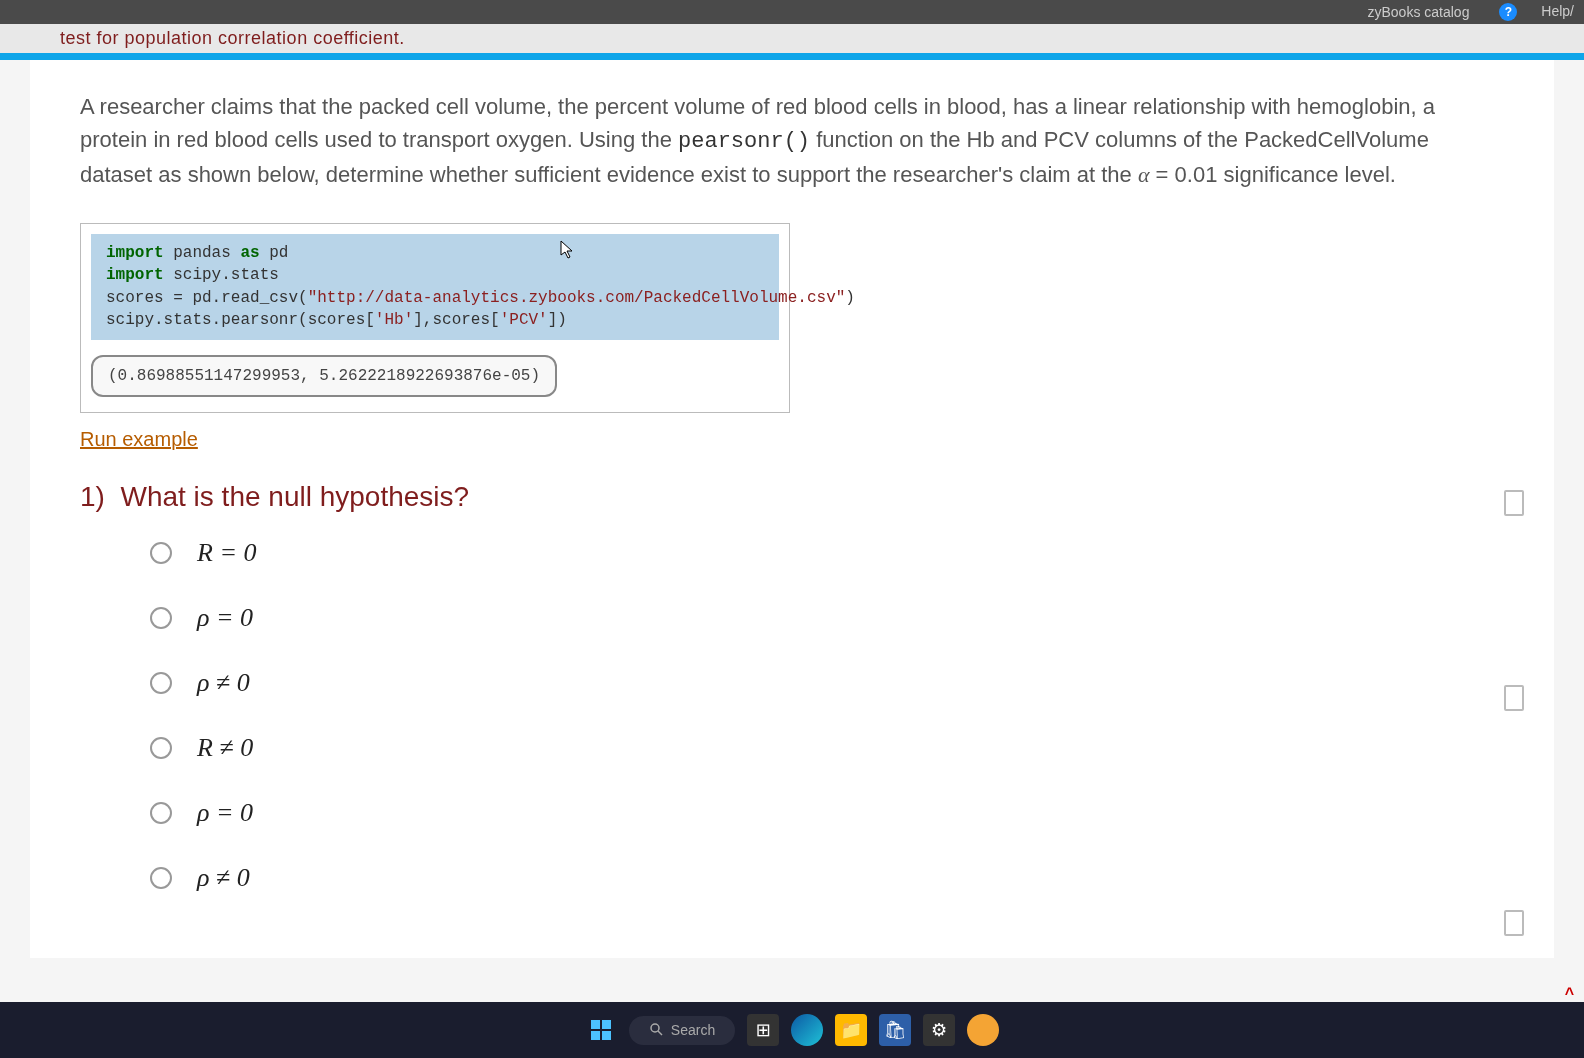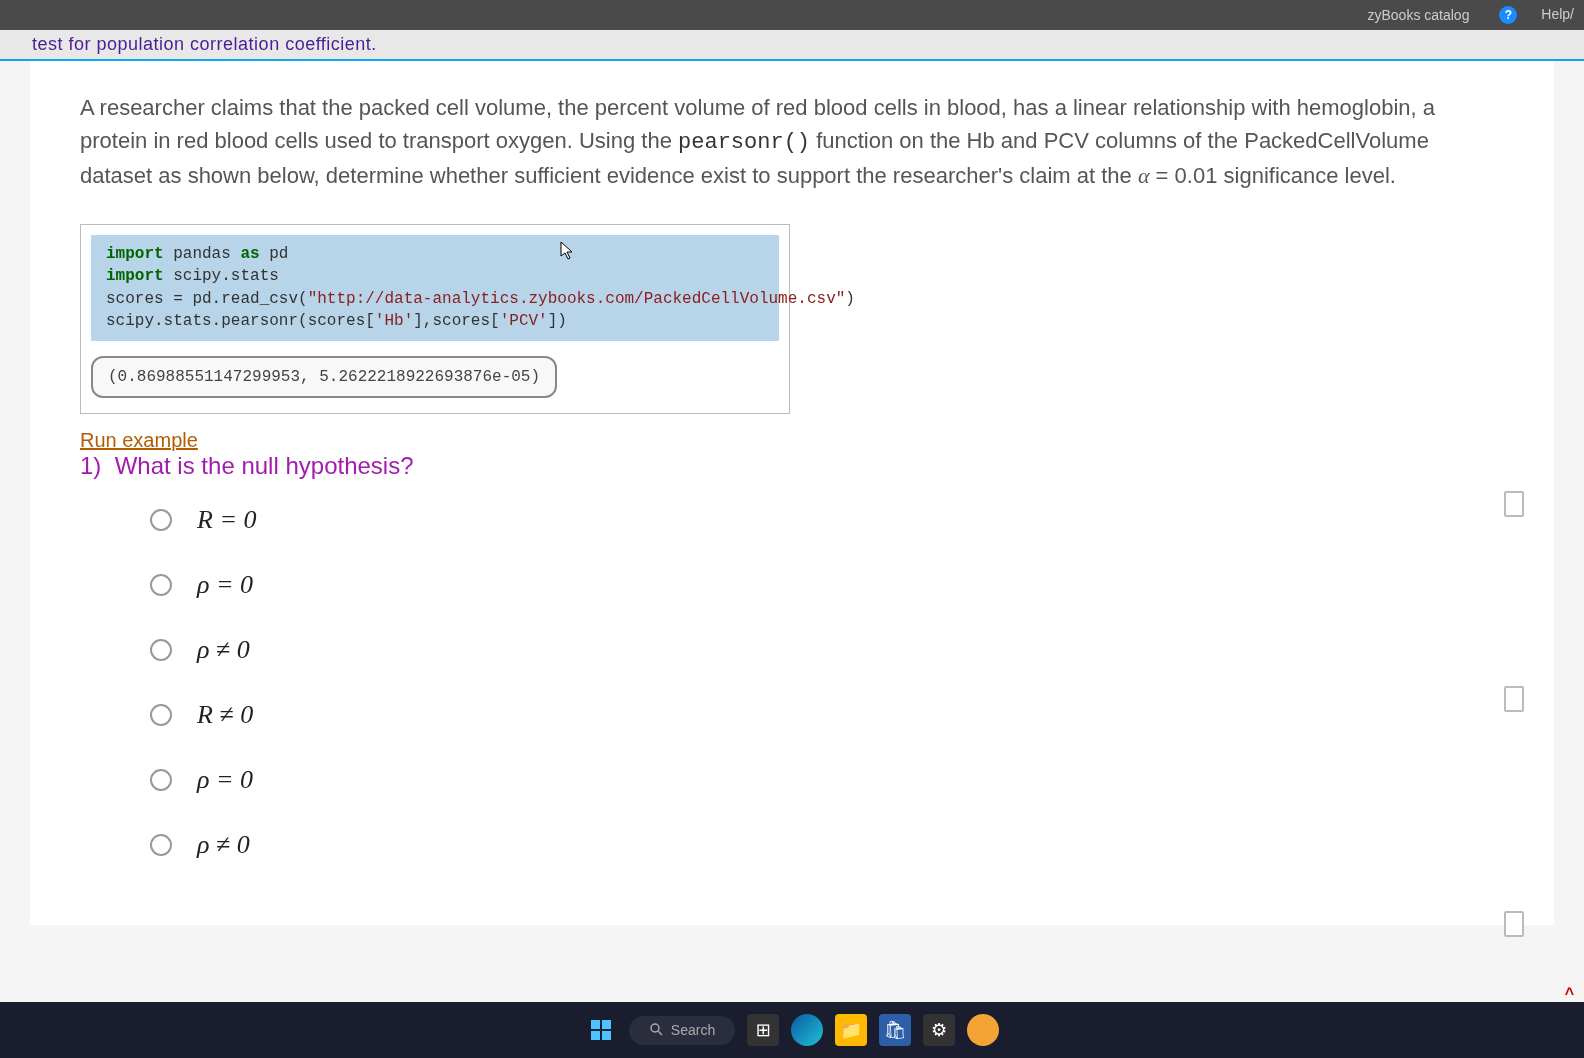--- a/index.html
+++ b/index.html
@@ -11,21 +11,21 @@
       font-family: Arial, Helvetica, sans-serif;
       background: #f5f5f5;
       width: 1584px;
       height: 1058px;
       overflow: hidden;
       position: relative;
     }
     .top-bar {
       background: #4a4a4a;
       color: #ccc;
-      height: 30px;
+      height: 24px;
       display: flex;
       justify-content: flex-end;
       align-items: center;
       padding: 0 10px;
       font-size: 14px;
     }
     .top-bar span {
       margin-left: 15px;
     }
     .help-icon {
@@ -36,25 +36,25 @@
       border-radius: 50%;
       color: white;
       align-items: center;
       justify-content: center;
       font-size: 12px;
       font-weight: bold;
       margin-right: 5px;
     }
     .header-strip {
       background: #e8e8e8;
-      color: #4c1d95;
-      padding: 4px 32px;
+      color: #7f1d1d;
+      padding: 4px 60px;
       font-size: 18px;
       letter-spacing: 0.5px;
-      border-bottom: 2px solid #0ea5e9;
+      border-bottom: 7px solid #0ea5e9;
     }
     .content {
       background: #fff;
       margin: 0 30px;
       padding: 30px 50px;
       position: relative;
     }
     .problem-text {
       font-size: 22px;
       color: #555;
@@ -105,28 +105,29 @@
       color: #444;
       display: inline-block;
       background: #f8f8f8;
     }
     .run-link {
       color: #b65c00;
       text-decoration: underline;
       font-size: 20px;
       cursor: pointer;
       display: inline-block;
+      margin-bottom: 30px;
     }
     .question {
       margin-bottom: 30px;
       position: relative;
     }
     .question-text {
-      font-size: 24px;
-      color: #a21caf;
+      font-size: 28px;
+      color: #7f1d1d;
       margin-bottom: 25px;
     }
     .options {
       padding-left: 70px;
     }
     .option {
       display: flex;
       align-items: center;
       margin-bottom: 35px;
       cursor: pointer;

